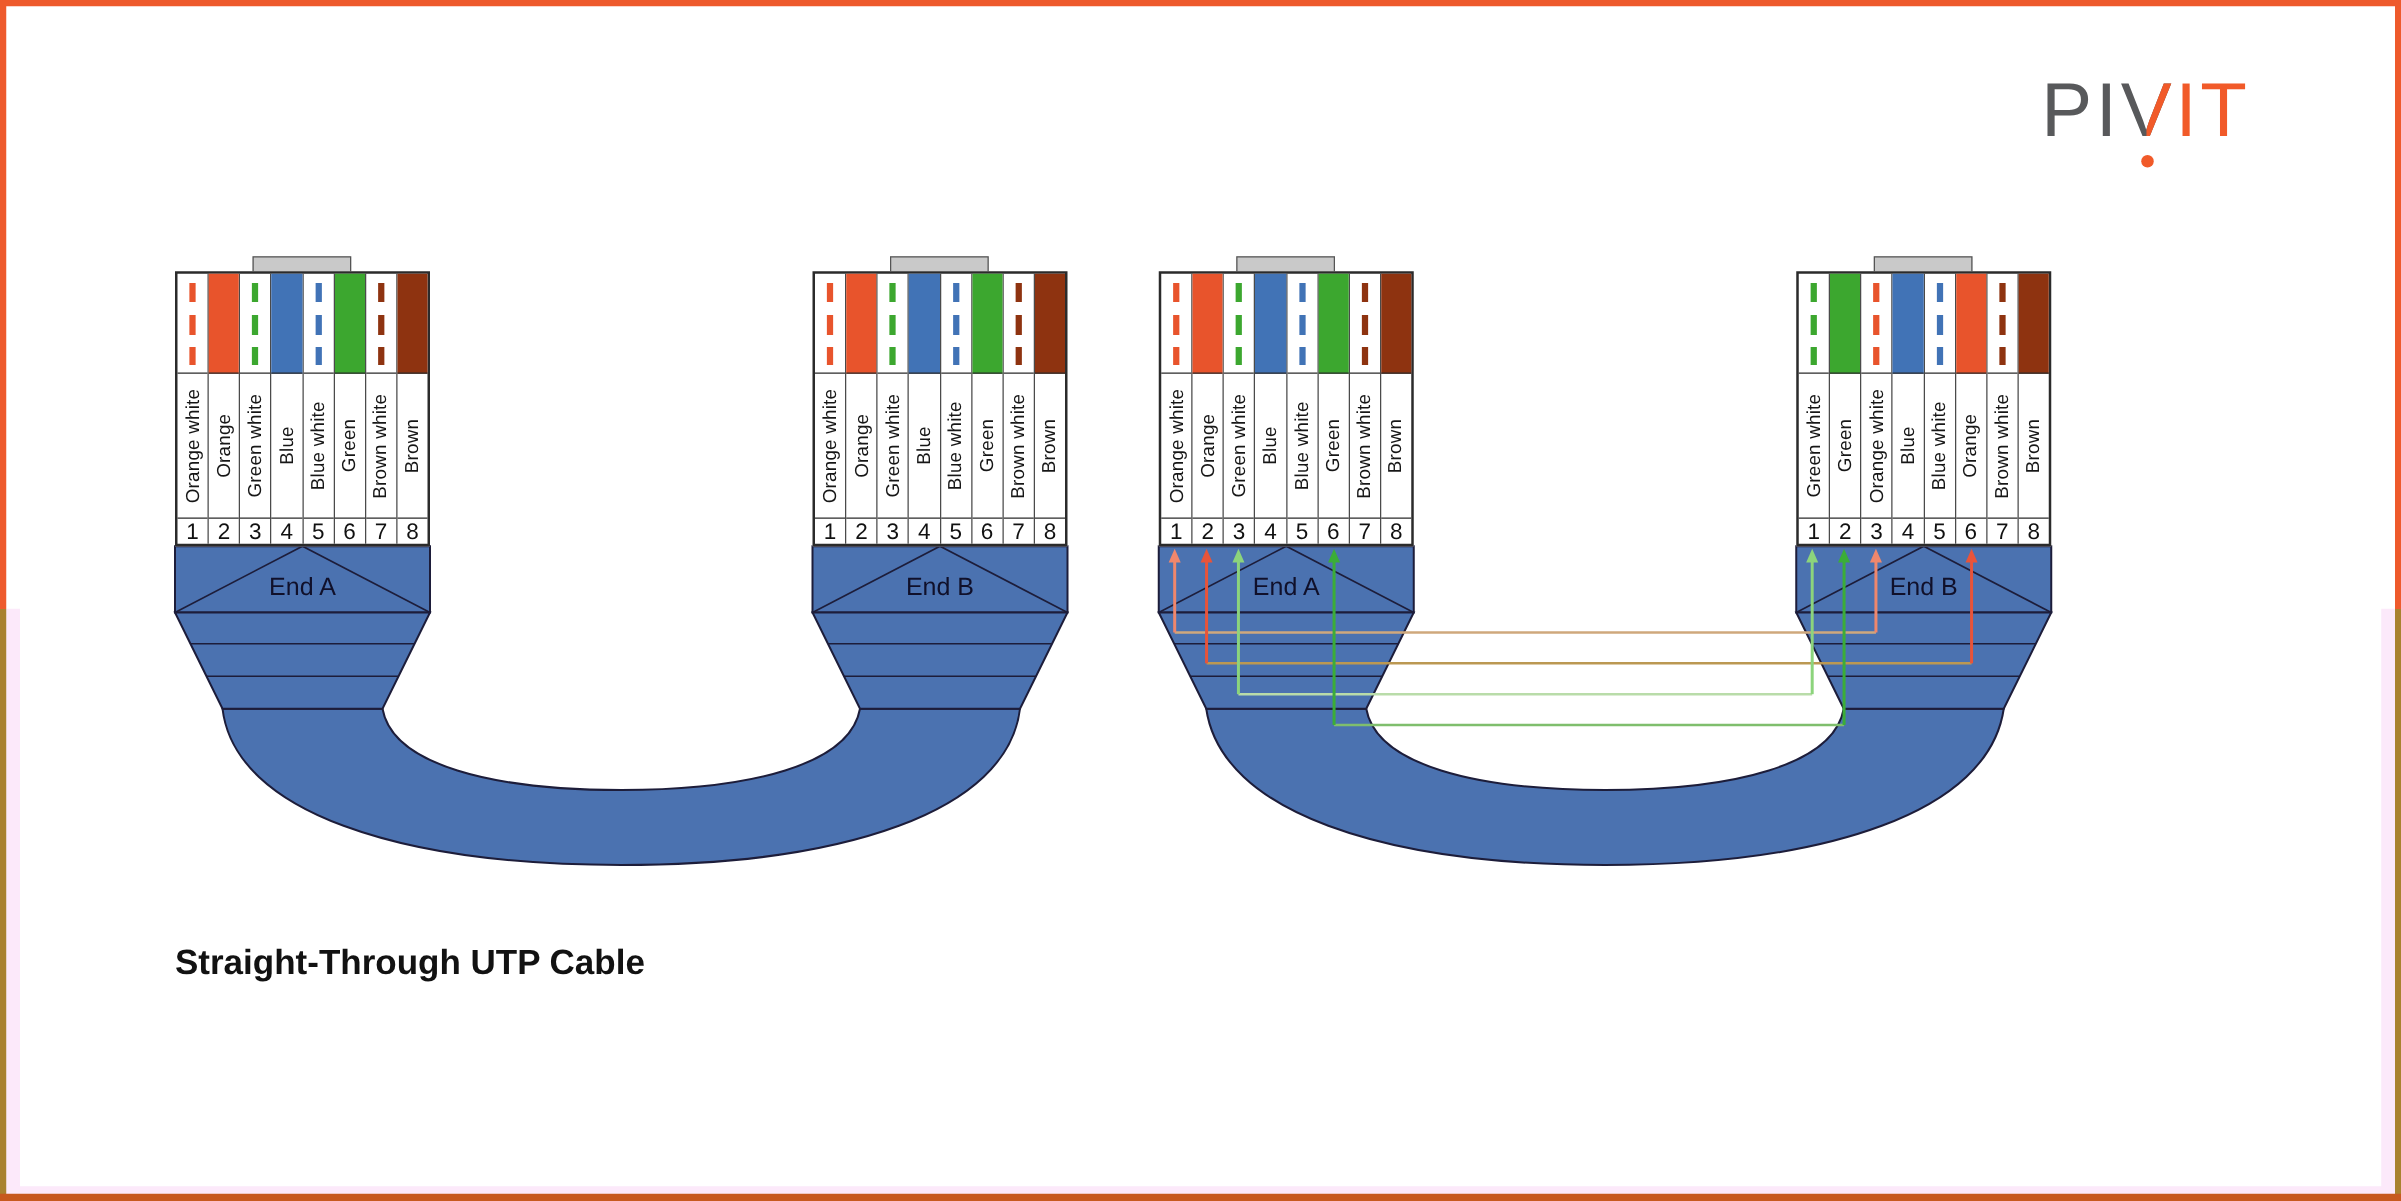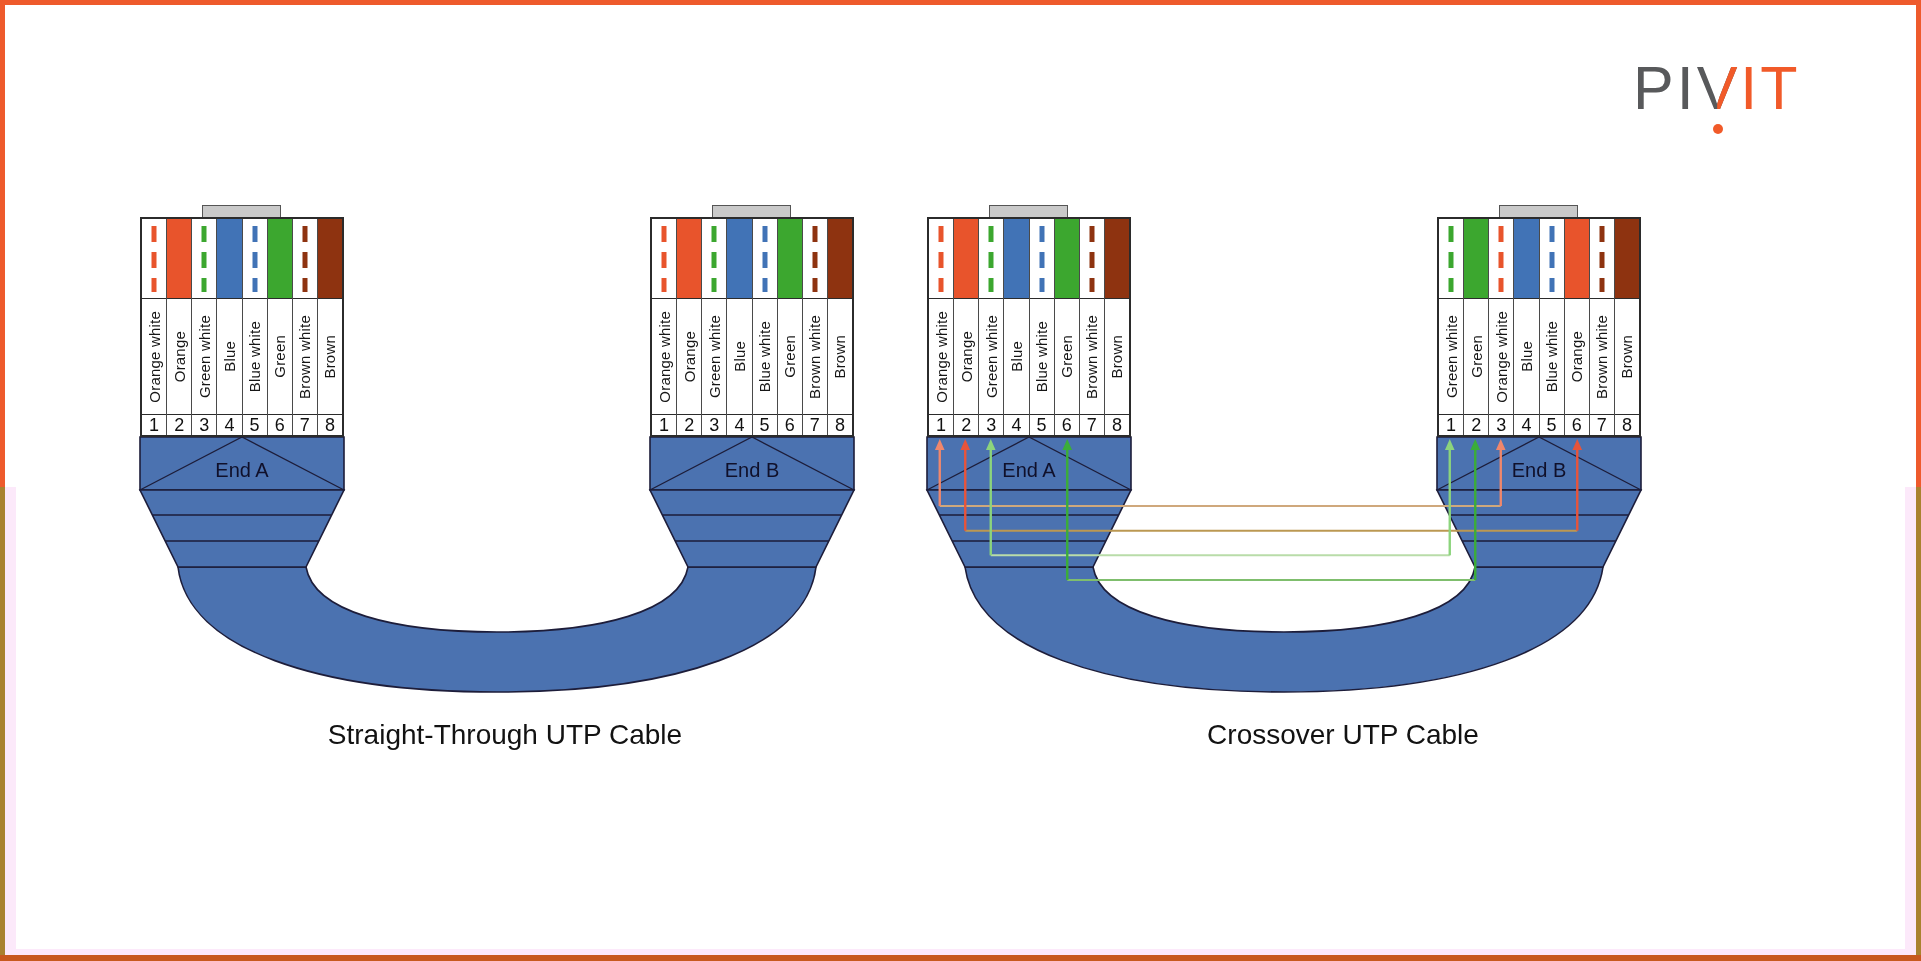--- a/index.html
+++ b/index.html
@@ -44,22 +44,22 @@
   .wirename{height:115px;flex:none;border-bottom:1.5px solid #2b2b2b;
             display:flex;align-items:center;justify-content:center;overflow:hidden}
   .wirename span{writing-mode:vertical-rl;transform:rotate(180deg);font-size:15px;
                  color:#161616;letter-spacing:.2px;white-space:nowrap}
   .pinnum{flex:1;display:flex;align-items:center;justify-content:center;font-size:18px;color:#111}
 
   
   .end-label{position:absolute;top:459px;width:204px;text-align:center;
              font-size:20px;color:#10102a;z-index:3}
   .el-0{left:140px}.el-1{left:650px}.el-2{left:927px}.el-3{left:1437px}
-  .cable-title{position:absolute;top:719px;width:730px;text-align:center;
-               font-weight:normal;font-size:28px;color:#121212;z-index:3}
+  .cable-title{position:absolute;top:754px;width:730px;text-align:left;
+               font-weight:bold;font-size:28px;color:#121212;z-index:3}
   .ct-0{left:140px}.ct-1{left:978px}
 </style>
 </head>
 <body>
 
 <div class="page">
 
   <div class="bstrip b-top" style="background: rgb(238, 90, 44);"></div>
   <div class="bstrip b-left" style="background: linear-gradient(rgb(238, 90, 44) 0px, rgb(238, 90, 44) 487px, rgb(169, 130, 47) 487px, rgb(169, 130, 47) 100%);"></div>
   <div class="bstrip b-right" style="background: linear-gradient(rgb(238, 90, 44) 0px, rgb(238, 90, 44) 487px, rgb(169, 130, 47) 487px, rgb(169, 130, 47) 100%);"></div>
@@ -391,14 +391,13 @@
         </div>
       </div>
     </div>
 
   <div class="end-label el-0">End A</div>
   <div class="end-label el-1">End B</div>
   <div class="end-label el-2">End A</div>
   <div class="end-label el-3">End B</div>
 
   <div class="cable-title ct-0">Straight-Through UTP Cable</div>
-  <div class="cable-title ct-1">Crossover UTP Cable</div>
 </div>
 
 </body></html>

